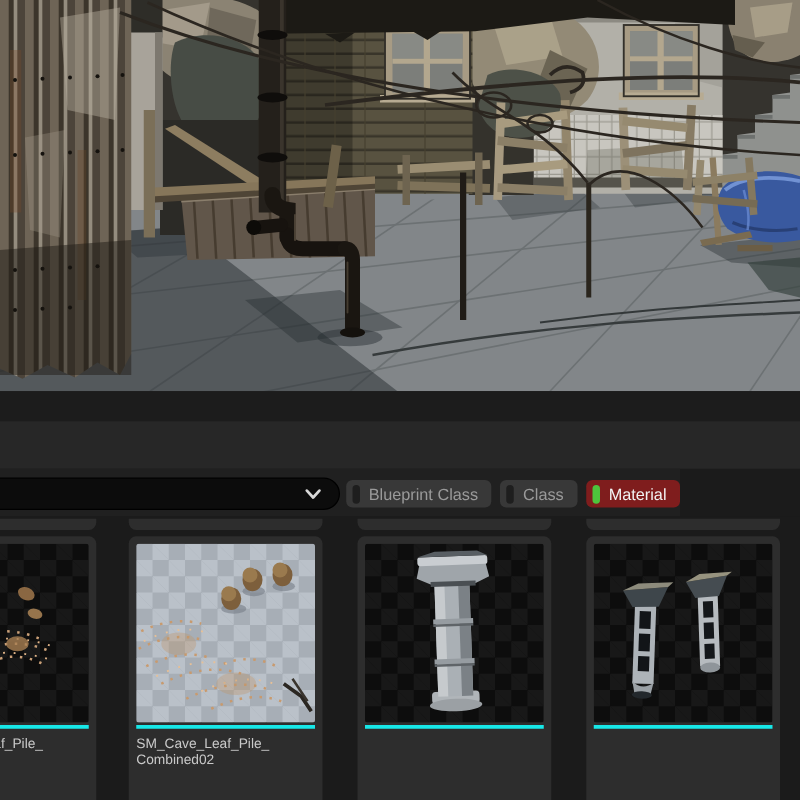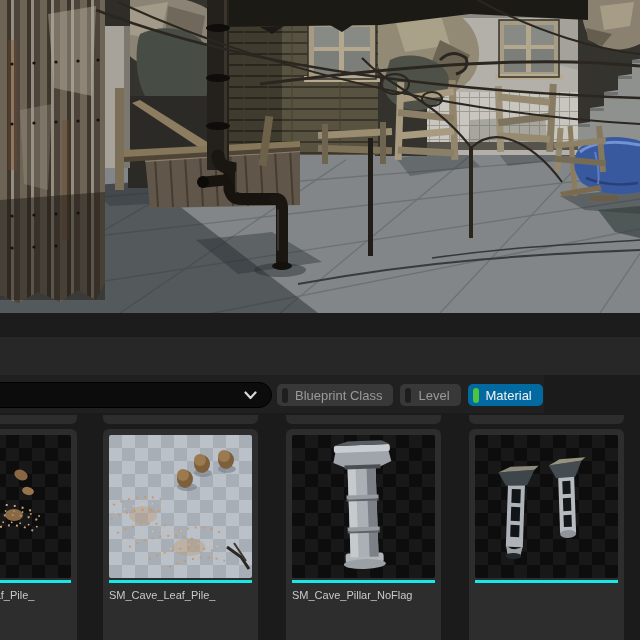--- a/index.html
+++ b/index.html
@@ -27,21 +27,21 @@
   }
   #search-box .chev{width:13px;height:9px;}
 
   
   #pills{position:absolute;left:277px;top:9px;display:flex;gap:7px;white-space:nowrap;}
   .pill{
     height:22px;border-radius:5px;background:#383838;color:#9a9a9a;
     display:flex;align-items:center;font-size:13px;padding:0 11px 0 5px;gap:7px;flex:0 0 auto;
   }
   .pill .ind{width:6px;height:15px;border-radius:3px;background:#1e1e1e;}
-  .pill.active{background:#0369a1;color:#f2f2f2;}
+  .pill.active{background:#7f1d1d;color:#f2f2f2;}
   .pill.active .ind{background:#4ec43c;}
 
   
   #content{left:0;top:413px;width:640px;height:227px;background:#1b1b1b;overflow:hidden;}
   .tile-partial{
     position:absolute;top:2px;height:9px;width:155px;background:#2d2d2d;
     border-radius:0 0 6px 6px;
   }
   .tile{
     position:absolute;top:16px;width:155px;height:240px;background:#2d2d2d;
@@ -360,21 +360,21 @@
       <polyline points="1.5,1.5 6.5,7 11.5,1.5" fill="none" stroke="#d8d8d8" stroke-width="2.2" stroke-linecap="round" stroke-linejoin="round"></polyline>
     </svg>
   </div>
   <div id="pills">
     <div class="pill">
       <span class="ind"></span>
       <span>Blueprint Class</span>
     </div>
     <div class="pill">
       <span class="ind"></span>
-      <span>Level</span>
+      <span>Class</span>
     </div>
     <div class="pill active">
       <span class="ind"></span>
       <span>Material</span>
     </div>
 
   </div>
 </div>
 
 <div id="content" class="abs">
@@ -437,20 +437,21 @@
         <ellipse cx="34" cy="80" rx="14" ry="9" fill="#c09succ" opacity="0"></ellipse>
         <ellipse cx="34" cy="80" rx="14" ry="9" fill="#bf9468" opacity="0.35"></ellipse>
         <ellipse cx="80" cy="112" rx="16" ry="9" fill="#bf9468" opacity="0.35"></ellipse>
         <path d="M118,112 l14,10 l8,12" stroke="#2b2722" stroke-width="3" fill="none"></path>
         <path d="M125,108 l12,18" stroke="#3a352e" stroke-width="2" fill="none"></path>
       </svg>
     </div>
     <div class="accent-bar"></div>
     <div class="tile-label">
       <div>SM_Cave_Leaf_Pile_</div>
+      <div>Combined02</div>
     </div>
   </div>
 
   <div class="tile" style="left:286px">
     <div class="thumb checker-dark">
       <svg width="143" height="143" viewBox="0 0 143 143">
         <g transform="rotate(-2 71 75)">
           <rect x="52" y="118" width="38" height="10" rx="3" fill="#b0b5b9"></rect>
           <ellipse cx="71" cy="129" rx="21" ry="5" fill="#9ba0a4"></ellipse>
           <rect x="57" y="30" width="28" height="92" fill="#aab0b5"></rect>
@@ -461,24 +462,20 @@
           <rect x="55" y="92" width="32" height="4" fill="#969ca1"></rect>
           <rect x="55" y="96" width="32" height="2" fill="#5f6468"></rect>
           <path d="M46,14 L98,14 L101,27 L90,32 L54,32 L43,27 Z" fill="#9fa5aa"></path>
           <rect x="44" y="10" width="56" height="7" rx="2" fill="#c9cdd1"></rect>
           <path d="M44,10 L58,6 L92,6 L100,10 Z" fill="#585e63"></path>
           <rect x="54" y="30" width="36" height="4" fill="#4a4f53"></rect>
         </g>
       </svg>
     </div>
     <div class="accent-bar"></div>
-    <div class="tile-label">
-      <div>SM_Cave_Pillar_NoFlag</div>
-      <div></div>
-    </div>
   </div>
 
   <div class="tile" style="left:469px">
     <div class="thumb checker-dark">
       <svg width="143" height="143" viewBox="0 0 143 143">
         <g transform="rotate(2 40 78)">
           <rect x="32" y="48" width="17" height="64" fill="#adb3b8"></rect>
           <rect x="36" y="54" width="9" height="14" fill="#121518"></rect>
           <rect x="36" y="72" width="9" height="14" fill="#121518"></rect>
           <rect x="36" y="90" width="9" height="12" fill="#121518"></rect>

